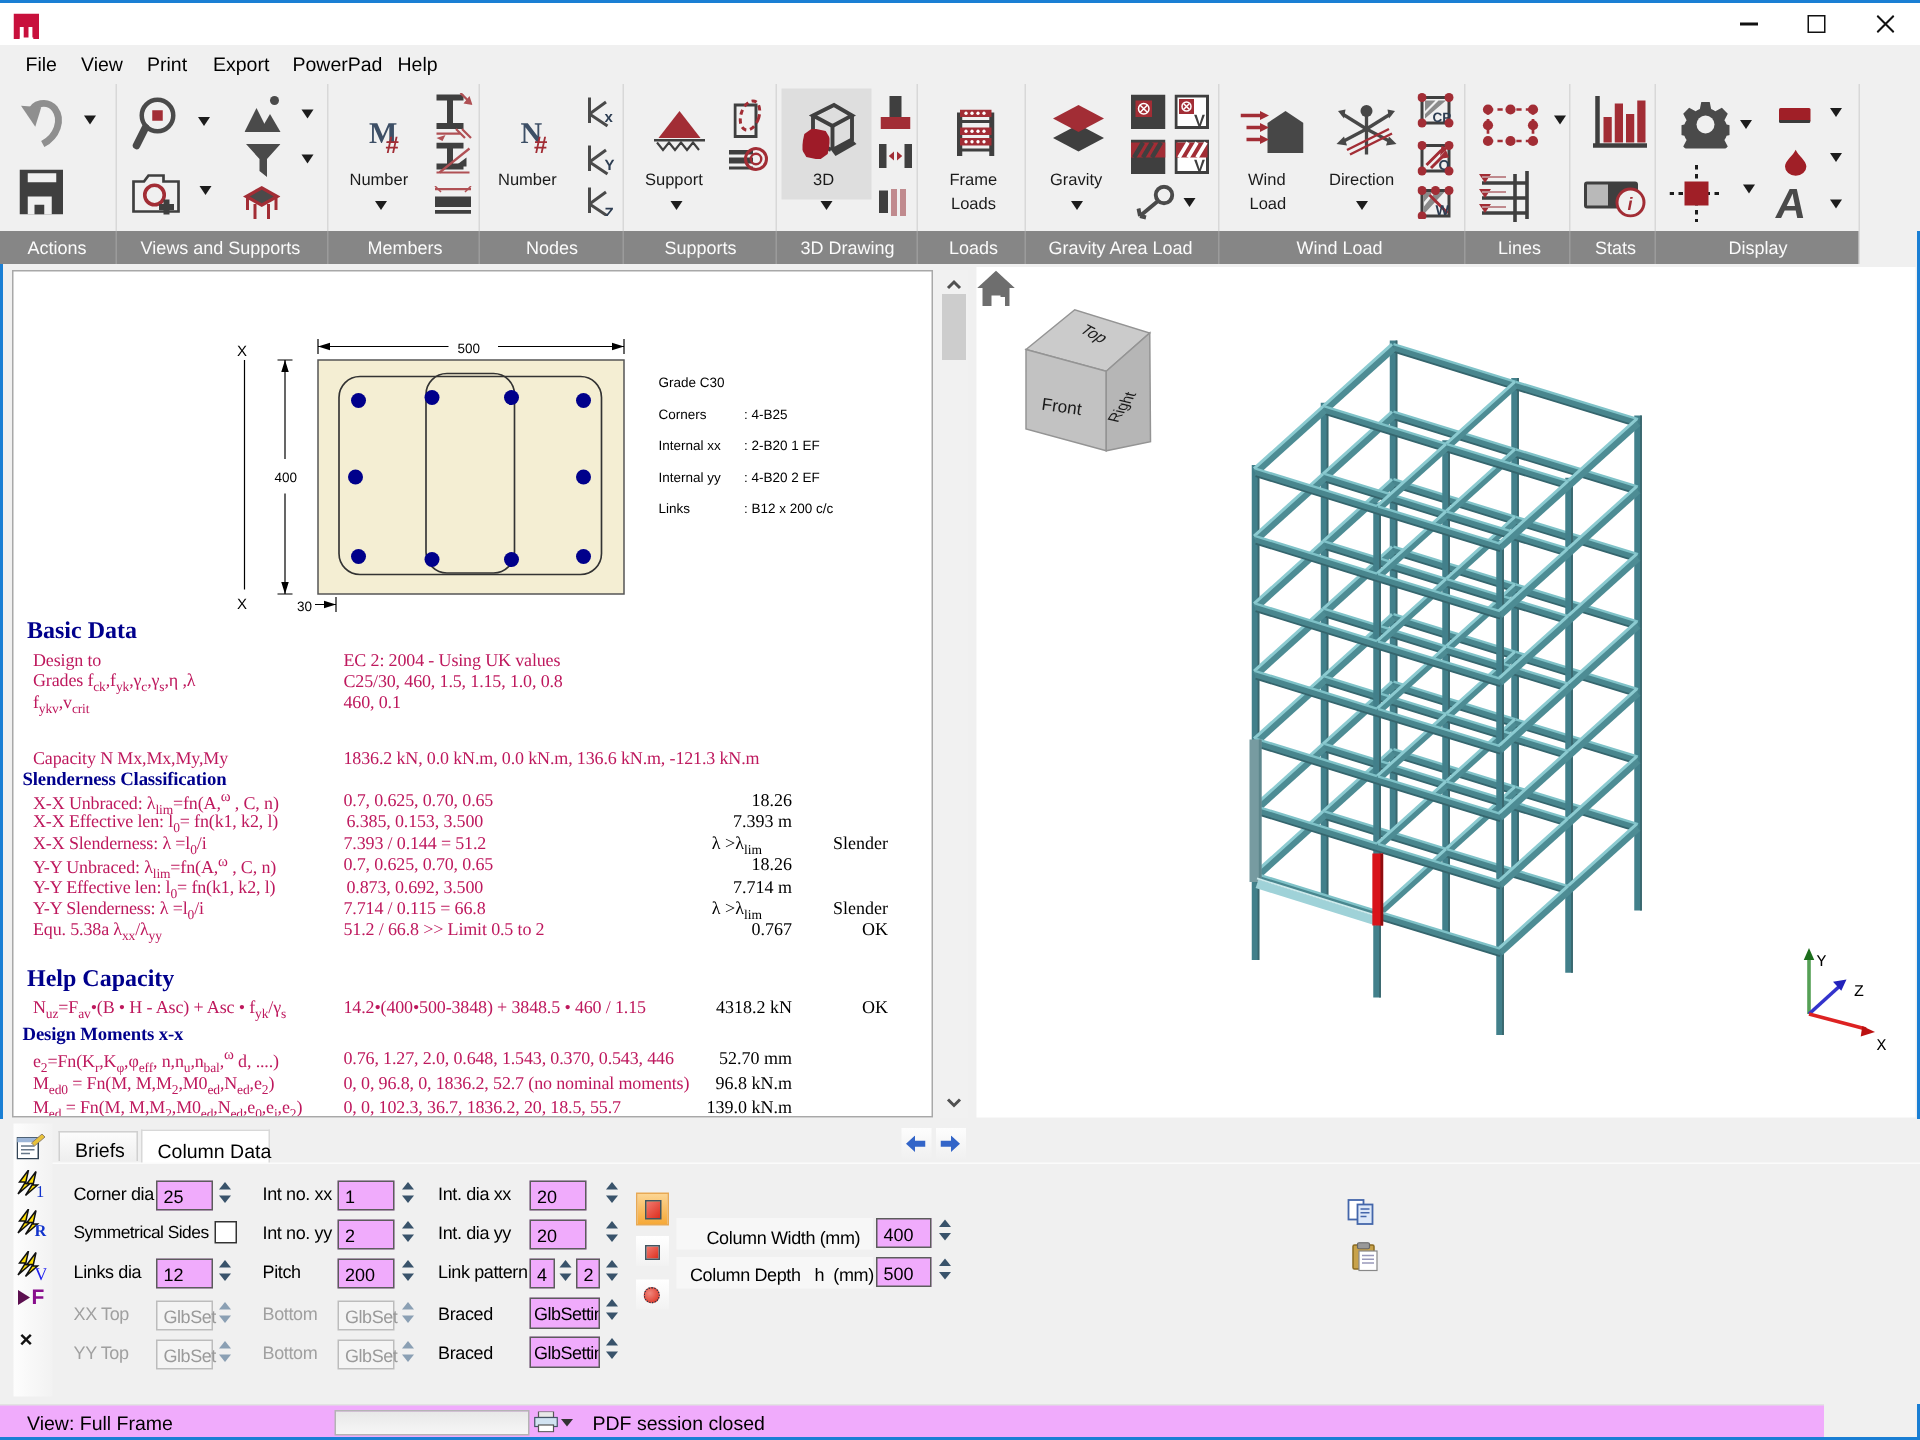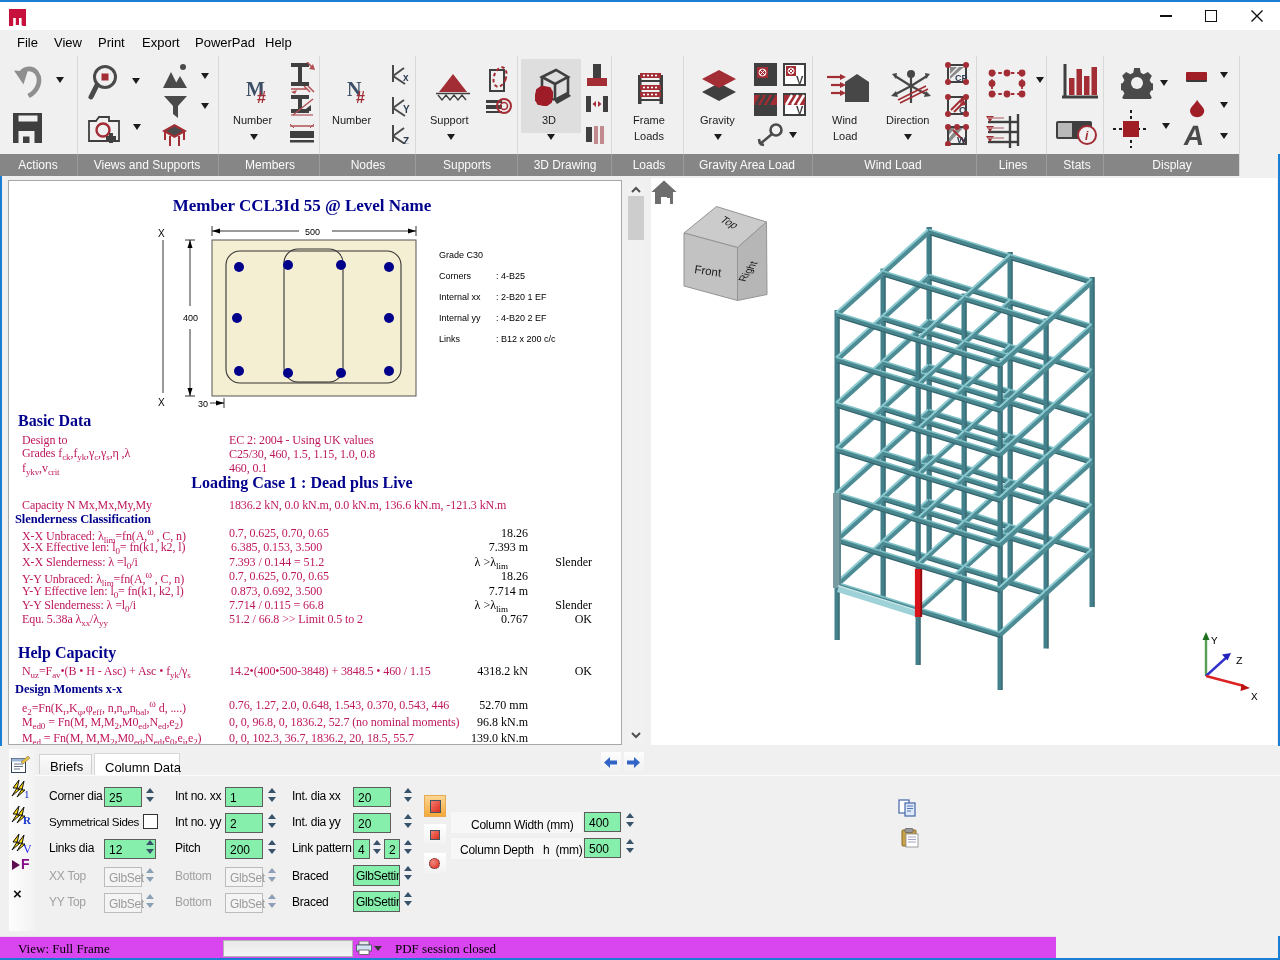--- a/index.html
+++ b/index.html
@@ -26,23 +26,23 @@
 
 #doc{position:absolute;left:8px;top:180px;width:614px;height:565px;background:#fff;
  border:1px solid #a8a8a8;box-sizing:border-box;overflow:hidden;
  font-family:"Liberation Serif",serif;}
 #vscroll{position:absolute;left:627px;top:180px;width:18px;height:565px;background:#f1f1f1;}
 
 #rpanel{position:absolute;left:651px;top:178px;width:626px;height:567px;background:#fff;}
 
 #bottom{position:absolute;left:0;top:746px;width:1280px;height:190px;background:#f0f0f0;}
 
-#status{position:absolute;left:0;top:936px;width:1056px;height:22px;background:#d946ef;border-top:1px solid #e2e2e2;font-size:13px;color:#000;font-family:Liberation Serif, serif;}
+#status{position:absolute;left:0;top:936px;width:1216px;height:22px;background:#f0abfc;border-top:1px solid #e2e2e2;font-size:13px;color:#000;}
 #bluebot{position:absolute;left:0;top:958px;width:1280px;height:2px;background:#1a7fd4;}
-.box{position:absolute;background:#86efac;border:1px solid #5c5c5c;box-sizing:border-box;font-size:12px;color:#000;padding-left:4px;padding-top:3px;}
+.box{position:absolute;background:#f0abfc;border:1px solid #5c5c5c;box-sizing:border-box;font-size:12px;color:#000;padding-left:4px;padding-top:3px;}
 .boxd{position:absolute;background:#f4f4f4;border:1px solid #bcbcbc;box-sizing:border-box;font-size:12px;color:#9a9a9a;padding-left:4px;padding-top:3px;letter-spacing:-0.3px;}
 .flbl{position:absolute;font-size:12px;letter-spacing:-0.25px;color:#000;white-space:nowrap;}
 .flbg{position:absolute;font-size:12px;letter-spacing:-0.25px;color:#a0a0a0;white-space:nowrap;}
 .spin{position:absolute;width:12px;}
 .spu{width:0;height:0;border-left:4px solid transparent;border-right:4px solid transparent;border-bottom:5px solid #39536b;margin:0 auto;}
 .spd{width:0;height:0;border-left:4px solid transparent;border-right:4px solid transparent;border-top:5px solid #39536b;margin:4px auto 0;}
 
 .r{position:absolute;font-size:12px;letter-spacing:-0.1px;color:#be185d;white-space:nowrap;}
 .h1{position:absolute;font-size:16px;font-weight:bold;color:#00008c;white-space:nowrap;}
 .h2{position:absolute;font-size:12.5px;font-weight:bold;color:#00008c;white-space:nowrap;letter-spacing:-0.1px;}
@@ -440,21 +440,20 @@
  <div class="bl" style="left:565px">3D Drawing</div>
  <div class="bl" style="left:649px">Loads</div>
  <div class="bl" style="left:747px">Gravity Area Load</div>
  <div class="bl" style="left:893px">Wind Load</div>
  <div class="bl" style="left:1013px">Lines</div>
  <div class="bl" style="left:1077px">Stats</div>
  <div class="bl" style="left:1172px">Display</div>
 </div>
 
 <div id="doc">
- <div class="abs" style="left:0;top:15px;width:586px;text-align:center;font-size:17px;font-weight:bold;color:#00008c">Member CCL3Id 55 @ Level Name</div>
  <svg class="abs" style="left:140px;top:40px" width="420" height="190" viewBox="0 0 420 190">
   <rect x="63" y="19" width="204" height="156" fill="#f4eed3" stroke="#555" stroke-width="1"></rect>
   <line x1="63" y1="10" x2="150" y2="10" stroke="#000" stroke-width="0.8"></line>
   <line x1="183" y1="10" x2="267" y2="10" stroke="#000" stroke-width="0.8"></line>
   <line x1="63" y1="5" x2="63" y2="15" stroke="#000" stroke-width="0.8"></line>
   <line x1="267" y1="5" x2="267" y2="15" stroke="#000" stroke-width="0.8"></line>
   <path d="M63 10 l8 -2.5 v5 Z M267 10 l-8 -2.5 v5 Z" fill="#000"></path>
   <text x="156" y="14" font-size="9" font-family="Liberation Sans,sans-serif" fill="#000">500</text>
   <line x1="14" y1="19" x2="14" y2="172" stroke="#000" stroke-width="0.8"></line>
   <text x="9" y="16" font-size="10" font-family="Liberation Sans,sans-serif" fill="#000">X</text>
@@ -495,21 +494,20 @@
         <text x="347" y="121">: B12 x 200 c/c</text>
   </g>
  </svg>
  <div class="h1" style="left:9px;top:231px">Basic Data</div>
  <div class="r" style="left:13px;top:252px">Design to</div>
     <div class="r" style="left:220px;top:252px">EC 2: 2004 - Using UK values</div>
  <div class="r" style="left:13px;top:265px">Grades f<sub>ck</sub>,f<sub>yk</sub>,γ<sub>c</sub>,γ<sub>s</sub>,η ,λ</div>
     <div class="r" style="left:220px;top:266px">C25/30, 460, 1.5, 1.15, 1.0, 0.8</div>
  <div class="r" style="left:13px;top:280px">f<sub>ykv</sub>,v<sub>crit</sub></div>
     <div class="r" style="left:220px;top:280px">460, 0.1</div>
- <div class="abs" style="left:0;top:293px;width:586px;text-align:center;font-size:16px;font-weight:bold;color:#00008c;font-family:'Liberation Serif',serif">Loading Case 1 : Dead plus Live</div>
  <div class="r" style="left:13px;top:317px">Capacity N Mx,Mx,My,My</div>
     <div class="r" style="left:220px;top:317px">1836.2 kN, 0.0 kN.m, 0.0 kN.m, 136.6 kN.m, -121.3 kN.m</div>
  <div class="h2" style="left:6px;top:331px">Slenderness Classification</div>
  <div class="r" style="left:13px;top:345px">X-X Unbraced: λ<sub>lim</sub>=fn(A,<sup>ω</sup> , C, n)</div>
     <div class="r" style="left:220px;top:345px">0.7, 0.625, 0.70, 0.65</div>
     <div class="num" style="left:419px;top:345px;width:100px">18.26</div>
  <div class="r" style="left:13px;top:359px">X-X Effective len: l<sub>0</sub>= fn(k1, k2, l)</div>
     <div class="r" style="left:222px;top:359px">6.385, 0.153, 3.500</div>
     <div class="num" style="left:419px;top:359px;width:100px">7.393 m</div>
  <div class="r" style="left:13px;top:374px">X-X Slenderness: λ =l<sub>0</sub>/i</div>
@@ -897,21 +895,21 @@
       <div class="spd"></div>
     </div>
  <div class="flbl" style="left:292px;top:69px">Int. dia yy</div>
  <div class="box" style="left:353px;top:67px;width:38px;height:20px">20</div>
  <div class="spin" style="left:402px;top:68px">
       <div class="spu"></div>
       <div class="spd"></div>
     </div>
 
  <div class="flbl" style="left:49px;top:95px">Links dia</div>
- <div class="box" style="left:104px;top:93px;width:52px;height:20px">12</div>
+ <div class="box" style="left:104px;top:93px;width:38px;height:20px">12</div>
  <div class="spin" style="left:144px;top:94px">
       <div class="spu"></div>
       <div class="spd"></div>
     </div>
  <div class="flbl" style="left:175px;top:95px">Pitch</div>
  <div class="box" style="left:225px;top:93px;width:38px;height:20px">200</div>
  <div class="spin" style="left:266px;top:94px">
       <div class="spu"></div>
       <div class="spd"></div>
     </div>

